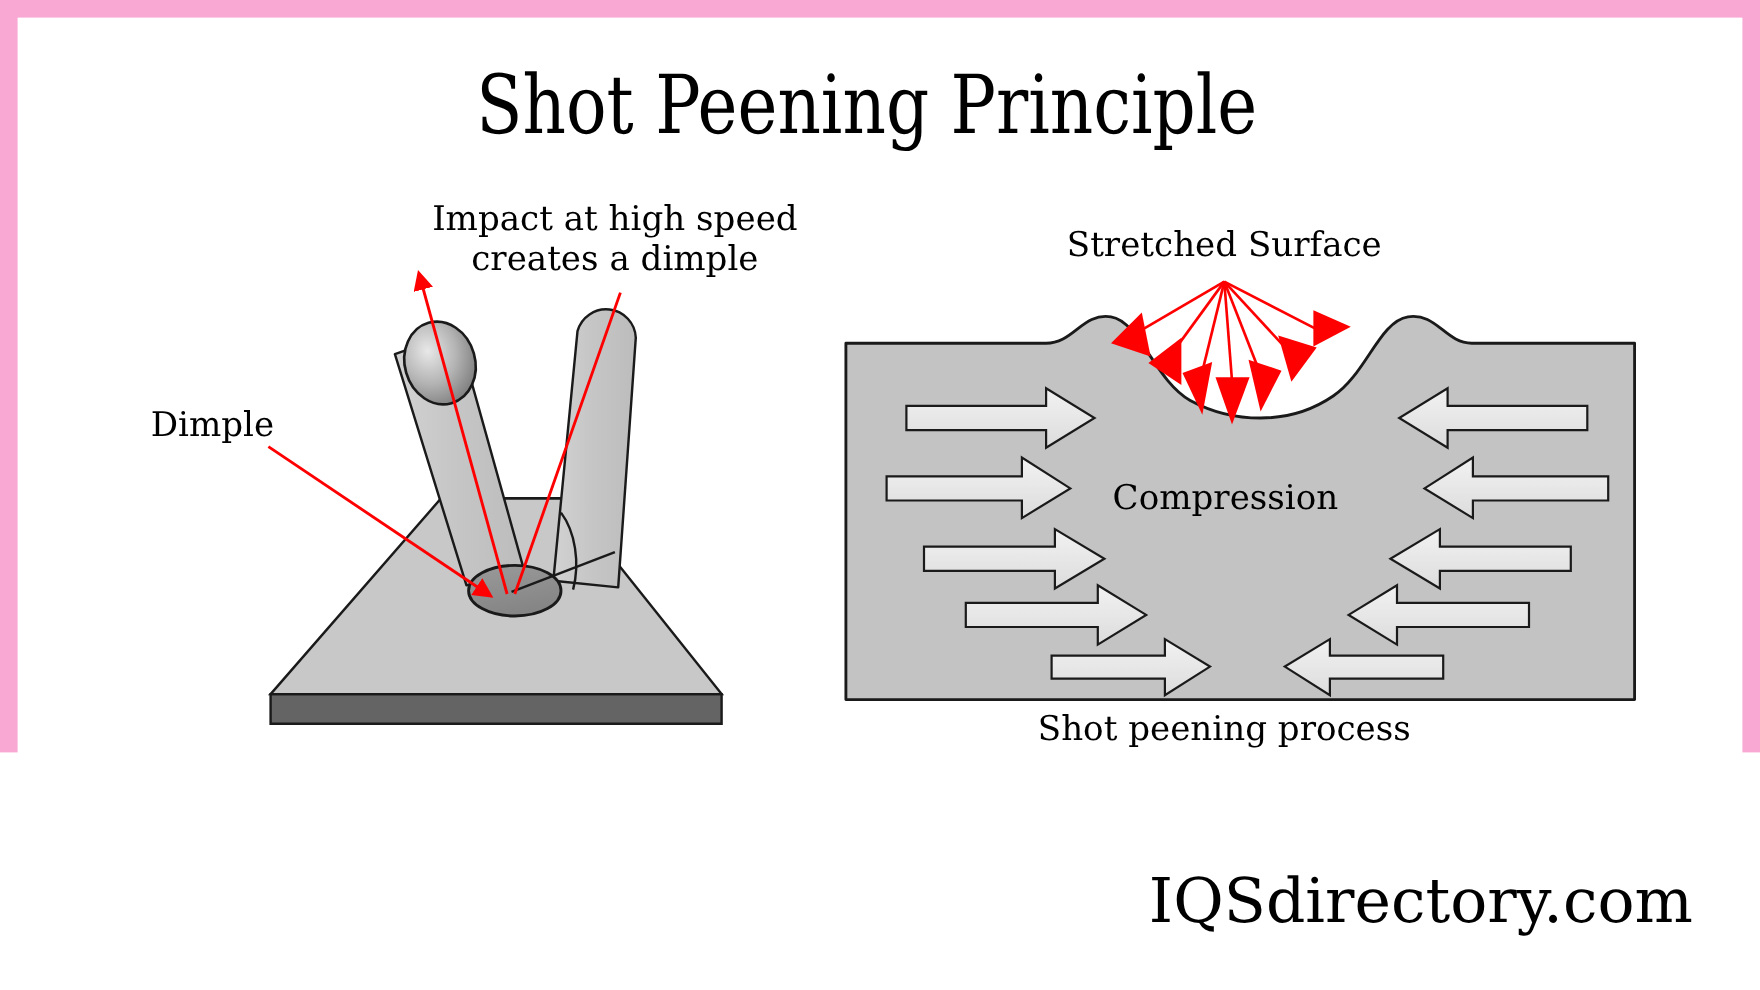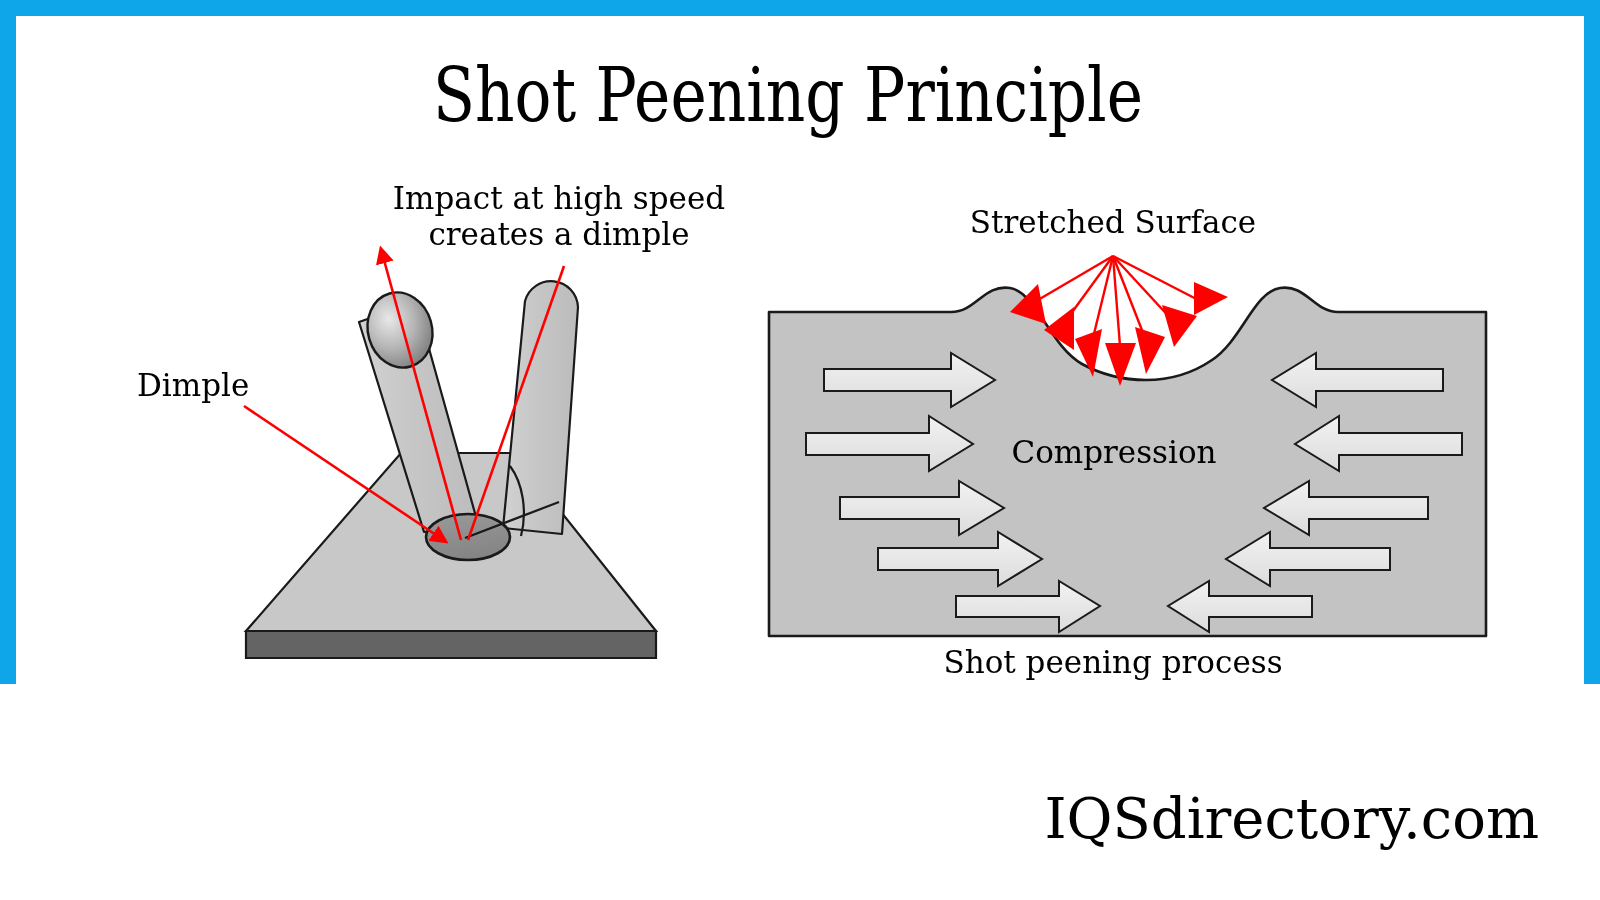--- a/index.html
+++ b/index.html
@@ -11,21 +11,21 @@
     width: 1600px;
     height: 900px;
     overflow: hidden;
     font-family: "DejaVu Serif", "Liberation Serif", serif;
   }
   #frame {
     position: absolute;
     left: 0; top: 0;
     width: 1600px;
     height: 684px;
-    background: #0ea5e9;
+    background: #f9a8d4;
     box-sizing: border-box;
   }
   #canvas {
     position: absolute;
     left: 16px;
     top: 16px;
     width: 1568px;
     height: 868px;
     background: #ffffff;
     overflow: hidden;

